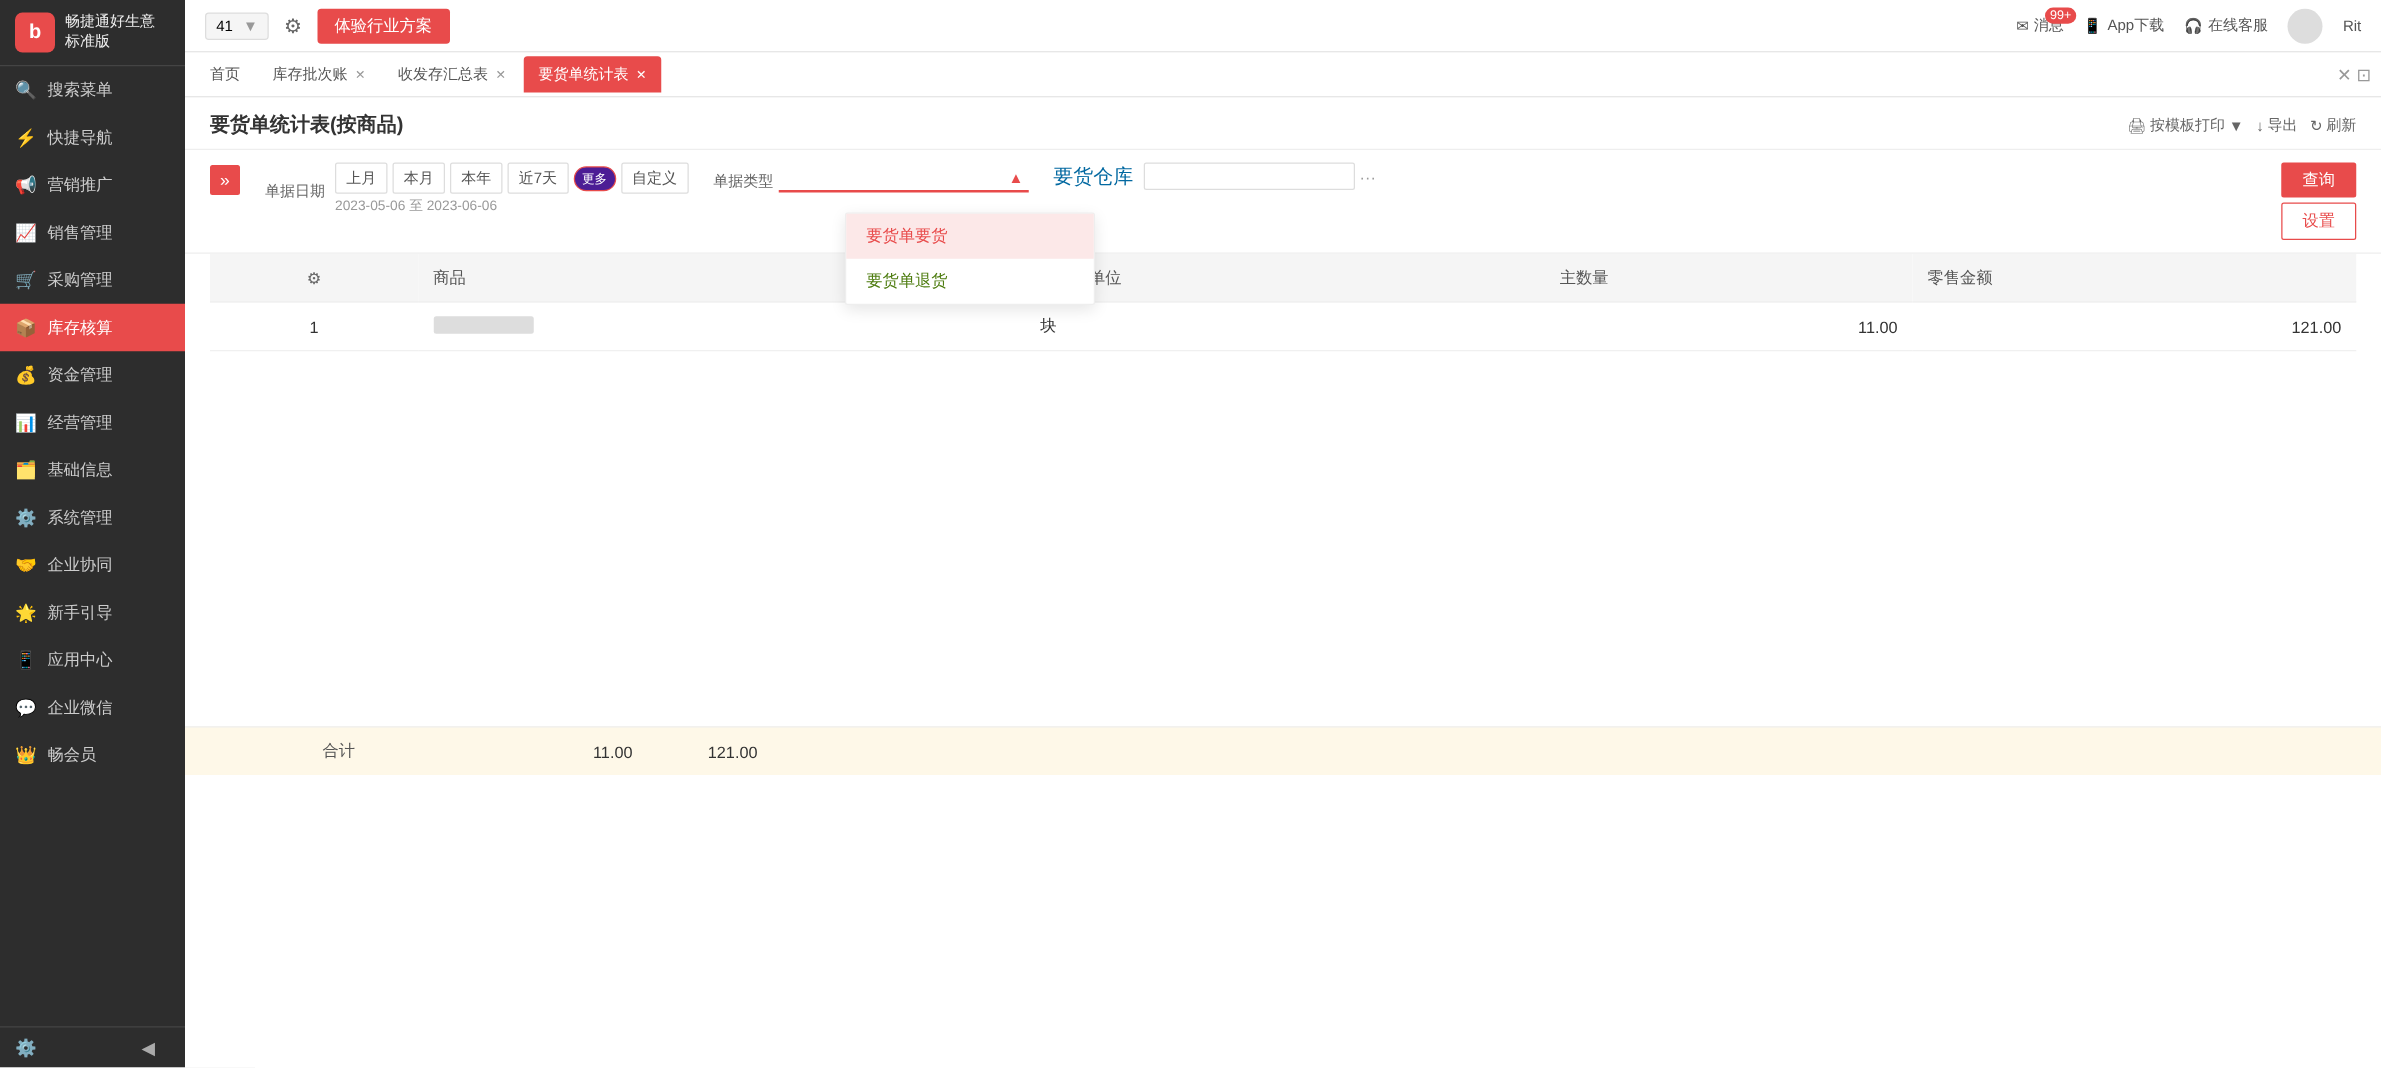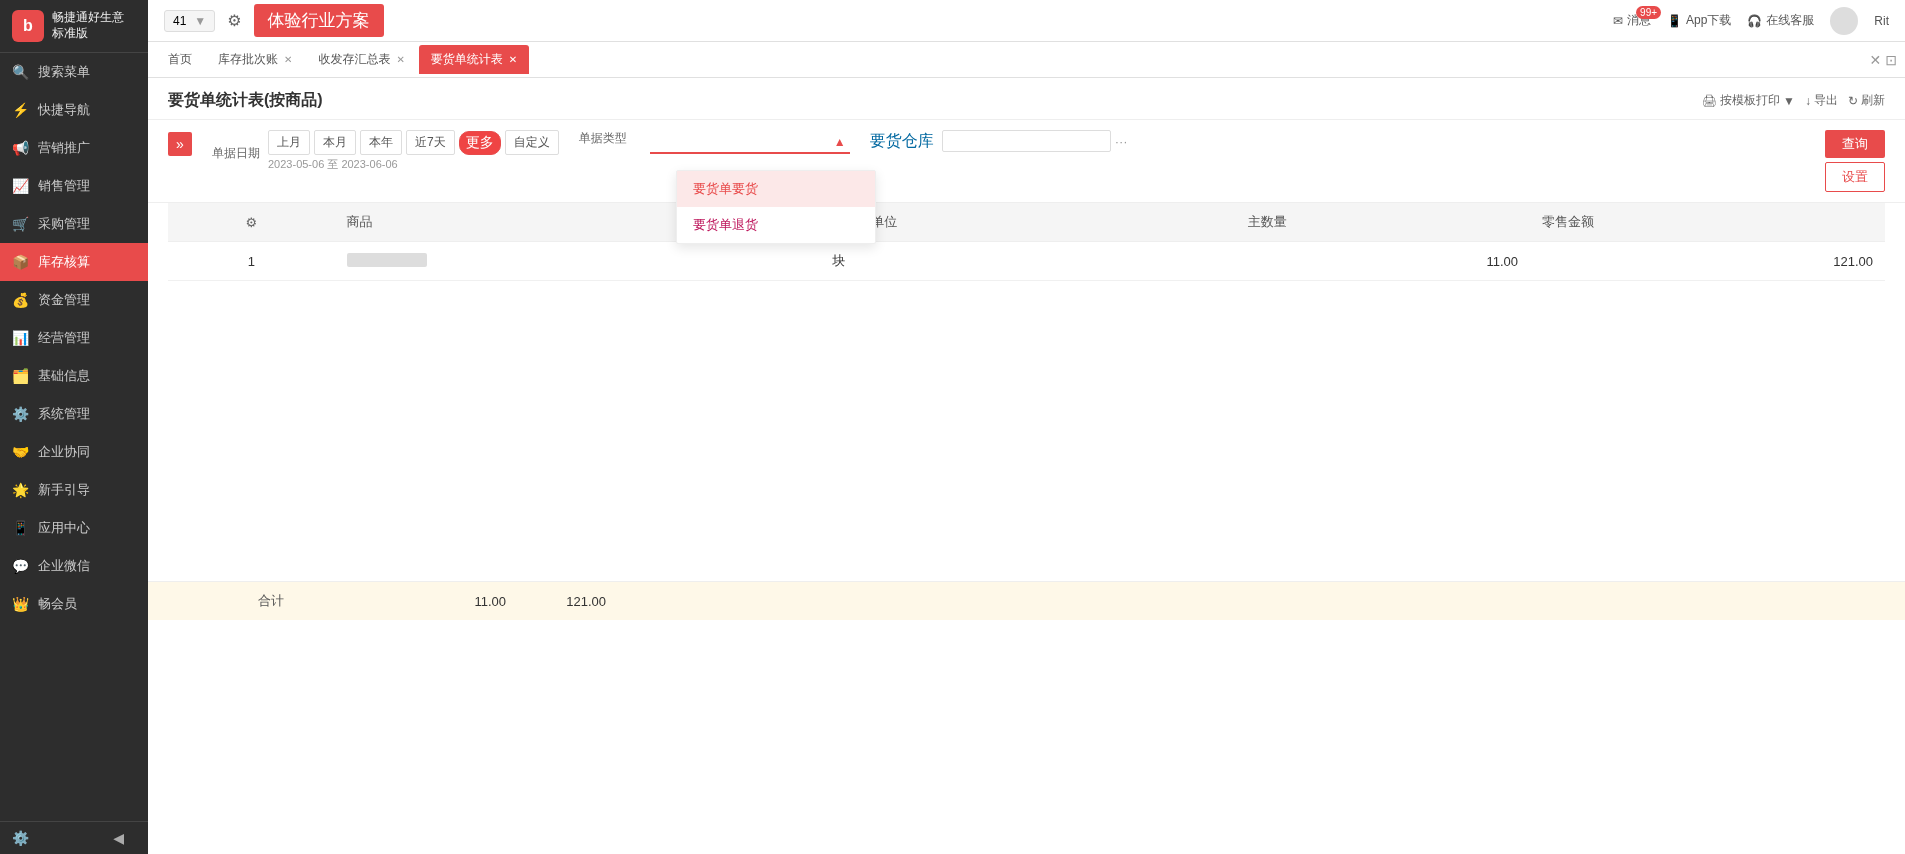--- a/index.html
+++ b/index.html
@@ -21,21 +21,21 @@
 
     
     .main { flex: 1; display: flex; flex-direction: column; overflow: hidden; background: #f0f0f0; }
 
     
     .topbar { background: white; height: 42px; display: flex; align-items: center; padding: 0 16px; border-bottom: 1px solid #e0e0e0; justify-content: space-between; flex-shrink: 0; }
     .topbar-left { display: flex; align-items: center; gap: 12px; }
     .topbar-selector { display: flex; align-items: center; background: #f5f5f5; border: 1px solid #ddd; border-radius: 3px; padding: 3px 8px; cursor: pointer; font-size: 12px; }
     .topbar-selector .arrow { margin-left: 8px; color: #999; }
     .gear-btn { color: #666; cursor: pointer; font-size: 16px; }
-    .industry-btn { background: #e84b4b; color: white; border: none; border-radius: 3px; padding: 5px 14px; font-size: 17px; cursor: pointer; }
+    .industry-btn { background: #e84b4b; color: white; border: none; border-radius: 3px; padding: 5px 14px; font-size: 13px; cursor: pointer; }
 
     .topbar-right { display: flex; align-items: center; gap: 16px; color: #555; font-size: 12px; }
     .topbar-right .notif { position: relative; display: flex; align-items: center; gap: 4px; cursor: pointer; }
     .badge { background: #e84b4b; color: white; border-radius: 10px; padding: 1px 4px; font-size: 10px; position: absolute; top: -6px; right: -10px; white-space: nowrap; }
     .topbar-right .item { display: flex; align-items: center; gap: 4px; cursor: pointer; }
     .user-avatar { width: 28px; height: 28px; background: #ddd; border-radius: 50%; }
 
     
     .tabs-bar { background: white; height: 36px; display: flex; align-items: center; padding: 0 8px; border-bottom: 1px solid #e0e0e0; flex-shrink: 0; gap: 2px; }
     .tab { display: flex; align-items: center; padding: 6px 12px; font-size: 12px; cursor: pointer; color: #555; border-radius: 3px 3px 0 0; white-space: nowrap; }
@@ -54,41 +54,41 @@
 
     
     .filter-bar { padding: 10px 20px; display: flex; align-items: flex-start; gap: 20px; border-bottom: 1px solid #eee; position: relative; }
     .filter-expand-btn { width: 24px; height: 24px; background: #e84b4b; color: white; border: none; border-radius: 2px; cursor: pointer; font-size: 14px; display: flex; align-items: center; justify-content: center; flex-shrink: 0; margin-top: 2px; }
 
     .filter-group { display: flex; align-items: center; gap: 8px; }
     .filter-label { font-size: 12px; color: #666; white-space: nowrap; padding-top: 5px; }
     .filter-dates { display: flex; flex-direction: column; gap: 2px; }
     .filter-date-buttons { display: flex; align-items: center; gap: 4px; }
     .date-btn { padding: 3px 8px; font-size: 12px; border: 1px solid #ddd; border-radius: 2px; cursor: pointer; background: white; color: #555; }
-    .date-btn.more { background: #ef4444; color: white; border-color: #e84b4b; border-radius: 10px; font-size: 14px; padding: 2px 6px; }
+    .date-btn.more { background: #4c1d95; color: white; border-color: #e84b4b; border-radius: 10px; font-size: 10px; padding: 2px 6px; }
     .date-range-text { font-size: 11px; color: #999; }
 
-    .filter-type-group { display: flex; align-items: flex-start; gap: 23px; }
+    .filter-type-group { display: flex; align-items: flex-end; gap: 4px; }
     .filter-type-label { font-size: 12px; color: #666; white-space: nowrap; }
     .filter-select { position: relative; flex: 1; min-width: 200px; }
     .filter-select-input { width: 100%; border: none; border-bottom: 2px solid #e84b4b; padding: 4px 28px 4px 0; font-size: 12px; outline: none; cursor: pointer; background: white; }
     .filter-select-arrow { position: absolute; right: 4px; top: 50%; transform: translateY(-50%); color: #e84b4b; font-size: 12px; cursor: pointer; }
 
     .filter-warehouse { display: flex; align-items: center; gap: 8px; }
     .filter-warehouse-label { font-size: 16px; color: #0369a1; white-space: nowrap; }
     .filter-warehouse-input { border: 1px solid #ddd; padding: 3px 6px; font-size: 12px; border-radius: 2px; min-width: 150px; }
 
     .filter-right { margin-left: auto; display: flex; align-items: center; gap: 6px; }
     .query-btn { background: #e84b4b; color: white; border: none; border-radius: 2px; padding: 5px 16px; font-size: 13px; cursor: pointer; }
     .settings-btn { border: 1px solid #e84b4b; color: #e84b4b; background: white; border-radius: 2px; padding: 5px 16px; font-size: 13px; cursor: pointer; }
     .filter-buttons-col { display: flex; flex-direction: column; gap: 4px; }
 
     
     .dropdown-menu { position: absolute; top: 50px; left: 528px; background: white; border: 1px solid #eee; border-radius: 2px; box-shadow: 0 4px 12px rgba(0,0,0,0.1); z-index: 100; min-width: 200px; }
-    .dropdown-item { padding: 9px 16px; font-size: 13px; cursor: pointer; color: #be185d; }
+    .dropdown-item { padding: 9px 16px; font-size: 13px; cursor: pointer; color: #4d7c0f; }
     .dropdown-item.selected { background: #fce8e8; color: #e84b4b; }
 
     
     .table-area { padding: 0 20px; }
     table { width: 100%; border-collapse: collapse; font-size: 13px; }
     thead tr { background: #f5f5f5; }
     thead th { padding: 10px 12px; text-align: left; font-weight: 500; color: #555; border-bottom: 1px solid #eee; white-space: nowrap; }
     tbody tr { border-bottom: 1px solid #f0f0f0; }
     tbody td { padding: 10px 12px; color: #333; }
     tbody td.center { text-align: center; }

